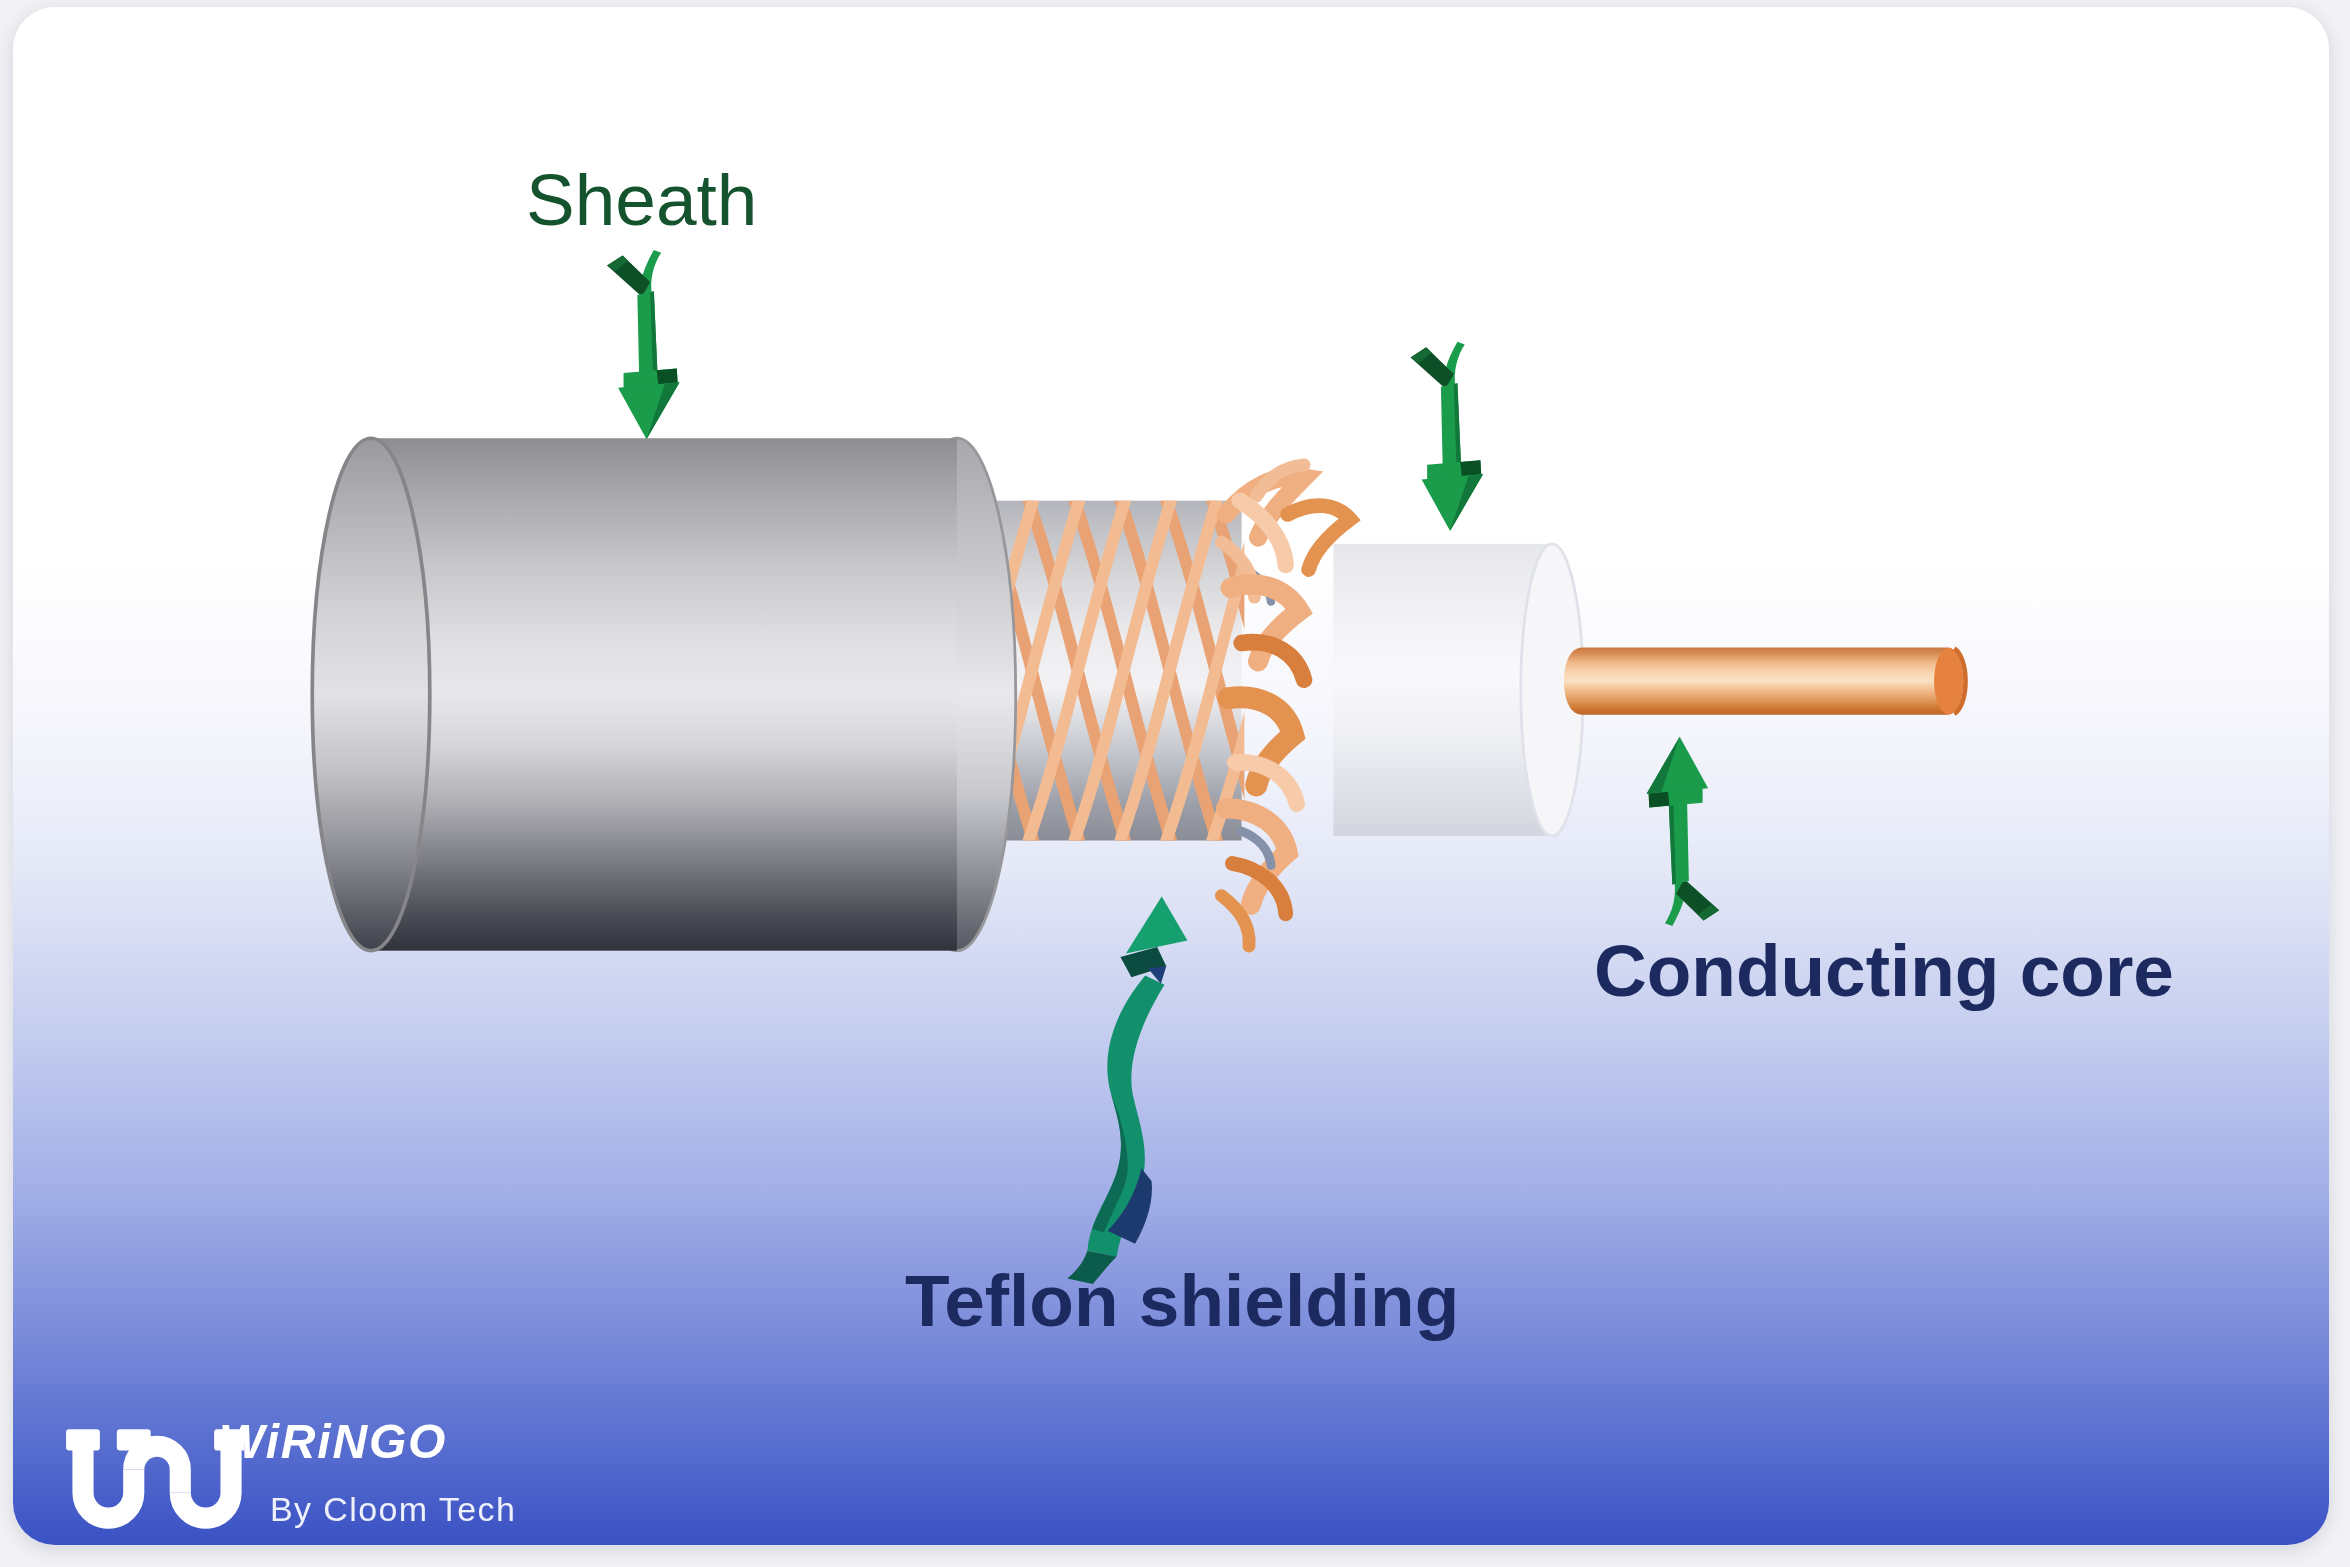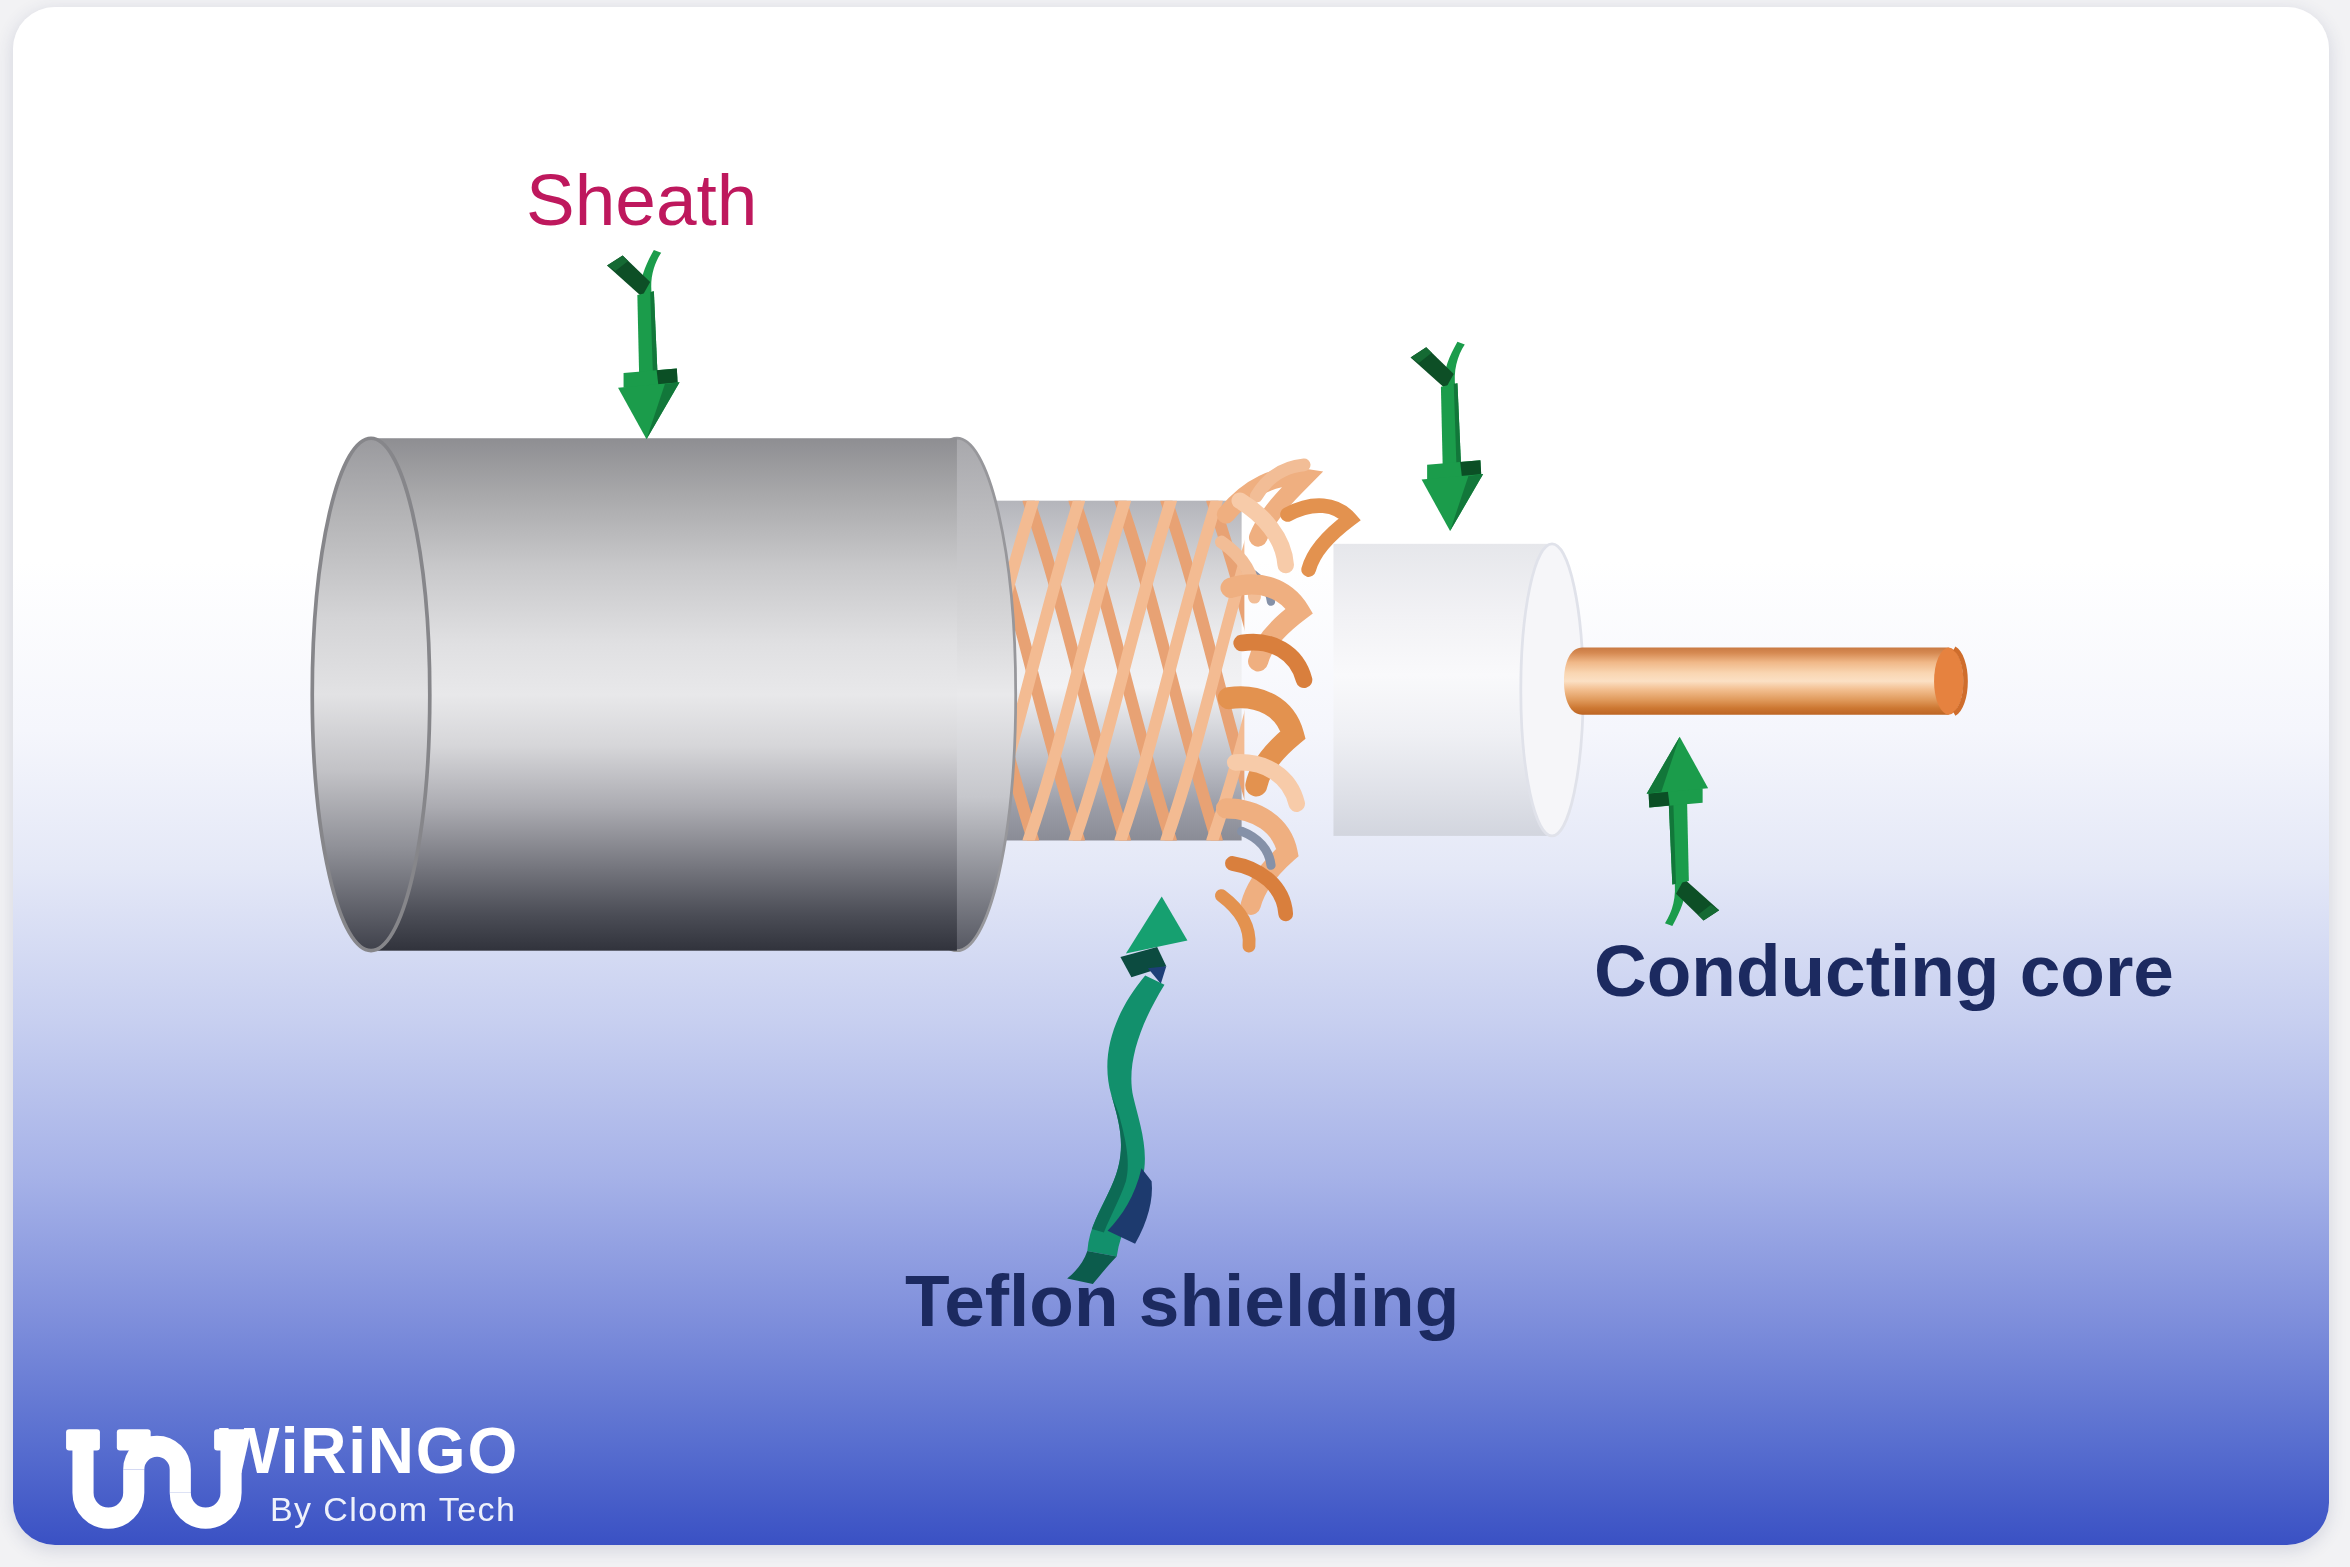--- a/index.html
+++ b/index.html
@@ -16,27 +16,28 @@
       #ffffff 0%, #ffffff 36%,
       #f5f6fc 47%, #e4e8f7 56%,
       #c7cff0 66%, #a6b2e8 76%,
       #8090dc 85%, #5a70d0 93%,
       #3a51c4 100%);
     box-shadow:0 4.6px 18.4px rgba(50,60,110,0.16);
   }
   .svg-layer{position:absolute;left:0;top:0;pointer-events:none;}
   .label{
     position:absolute;font-size:73px;line-height:1.12;
-    color:#be185d;white-space:nowrap;letter-spacing:0px;font-weight:400;
+    color:#14532d;white-space:nowrap;letter-spacing:0px;font-weight:400;
   }
   .label.navy{color:#1c2a60;font-weight:bold;}
   .brand-name{
     position:absolute;left:219px;top:1414px;
-    font-size:64px;font-weight:700;color:#ffffff;letter-spacing:1.8px;
+    font-size:48px;font-weight:700;color:#ffffff;letter-spacing:1.8px;
     white-space:nowrap;
+    font-style:italic;
   }
   .brand-tagline{
     position:absolute;left:222px;top:1490px;
     font-size:34px;font-weight:400;color:#eef1fb;letter-spacing:1.4px;
     white-space:nowrap;
     margin-left:48px;
   }
 </style>
 </head>
 <body>

